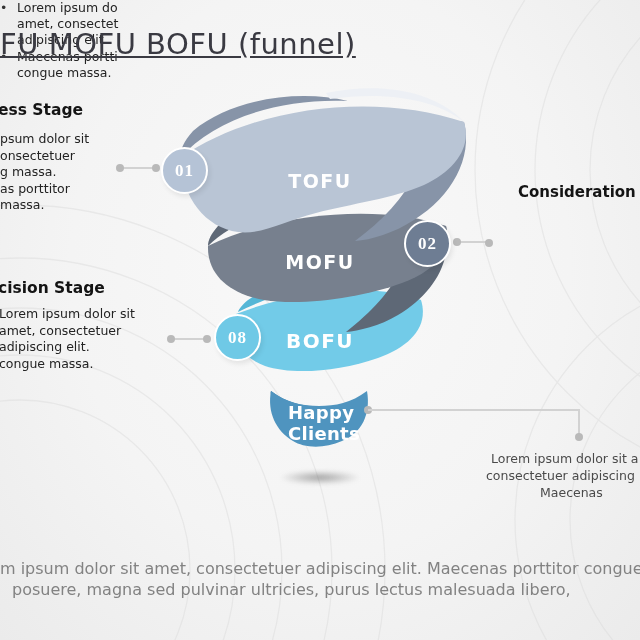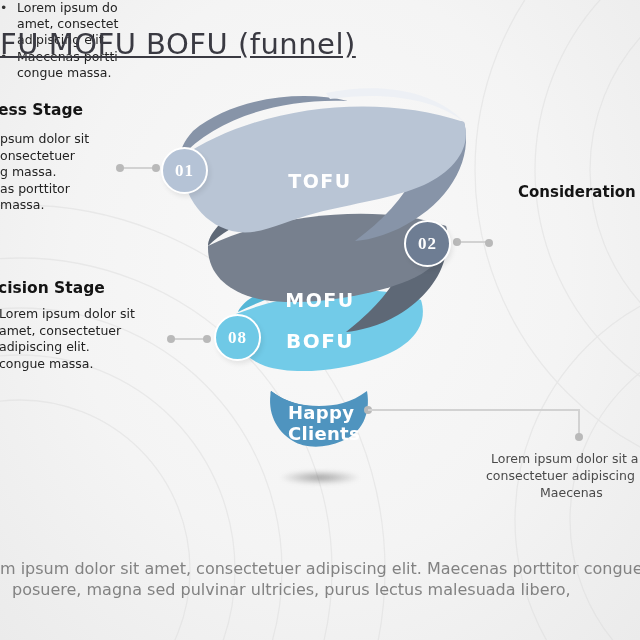--- a/index.html
+++ b/index.html
@@ -29,21 +29,21 @@
   .b-consideration .row{ display:flex; height:16.2px; line-height:16.2px; white-space:nowrap; }
   .b-consideration .bullet{ width:17px; flex:0 0 17px; color:#333; }
 
   .funnel-svg{ position:absolute; left:0; top:0; width:640px; height:640px; }
 
   .funnel-label{
     position:absolute; color:#ffffff; font-weight:bold; text-align:center;
     letter-spacing:1.5px; font-size:19px; width:120px;
   }
   .lbl-tofu{ left:260px; top:170px; }
-  .lbl-mofu{ left:260px; top:251px;margin-top:38px; }
+  .lbl-mofu{ left:260px; top:251px; }
   .lbl-bofu{ left:260px; top:329px; font-size:20px; }
   .lbl-happy{ left:288px; top:403px; width:64px; font-size:18px; letter-spacing:0.3px; line-height:1.15; }
 
   .marker{
     position:absolute; width:47px; height:47px; border-radius:50%;
     border:2px solid #ffffff; display:flex; align-items:center; justify-content:center;
     font-family:"Liberation Serif","DejaVu Serif",serif; font-weight:bold;
     font-size:17px; color:#ffffff; letter-spacing:1px;
     box-shadow:2px 3px 5px rgba(0,0,0,0.08);
   }

